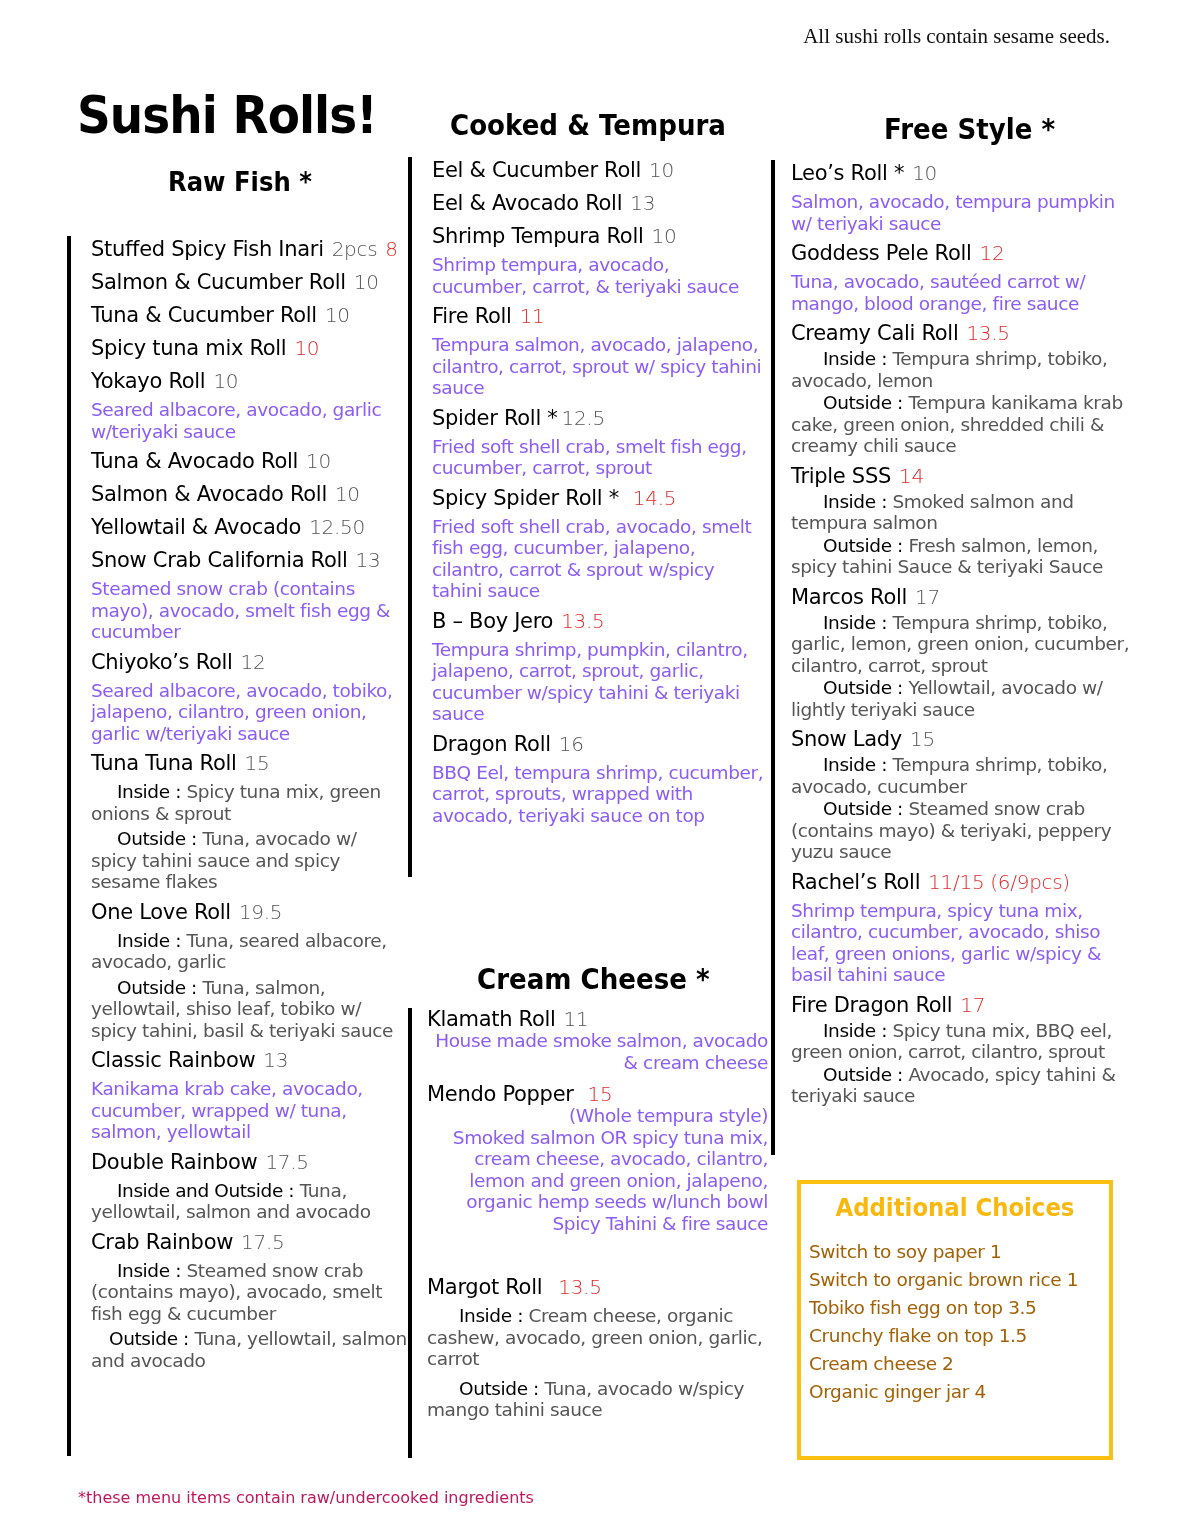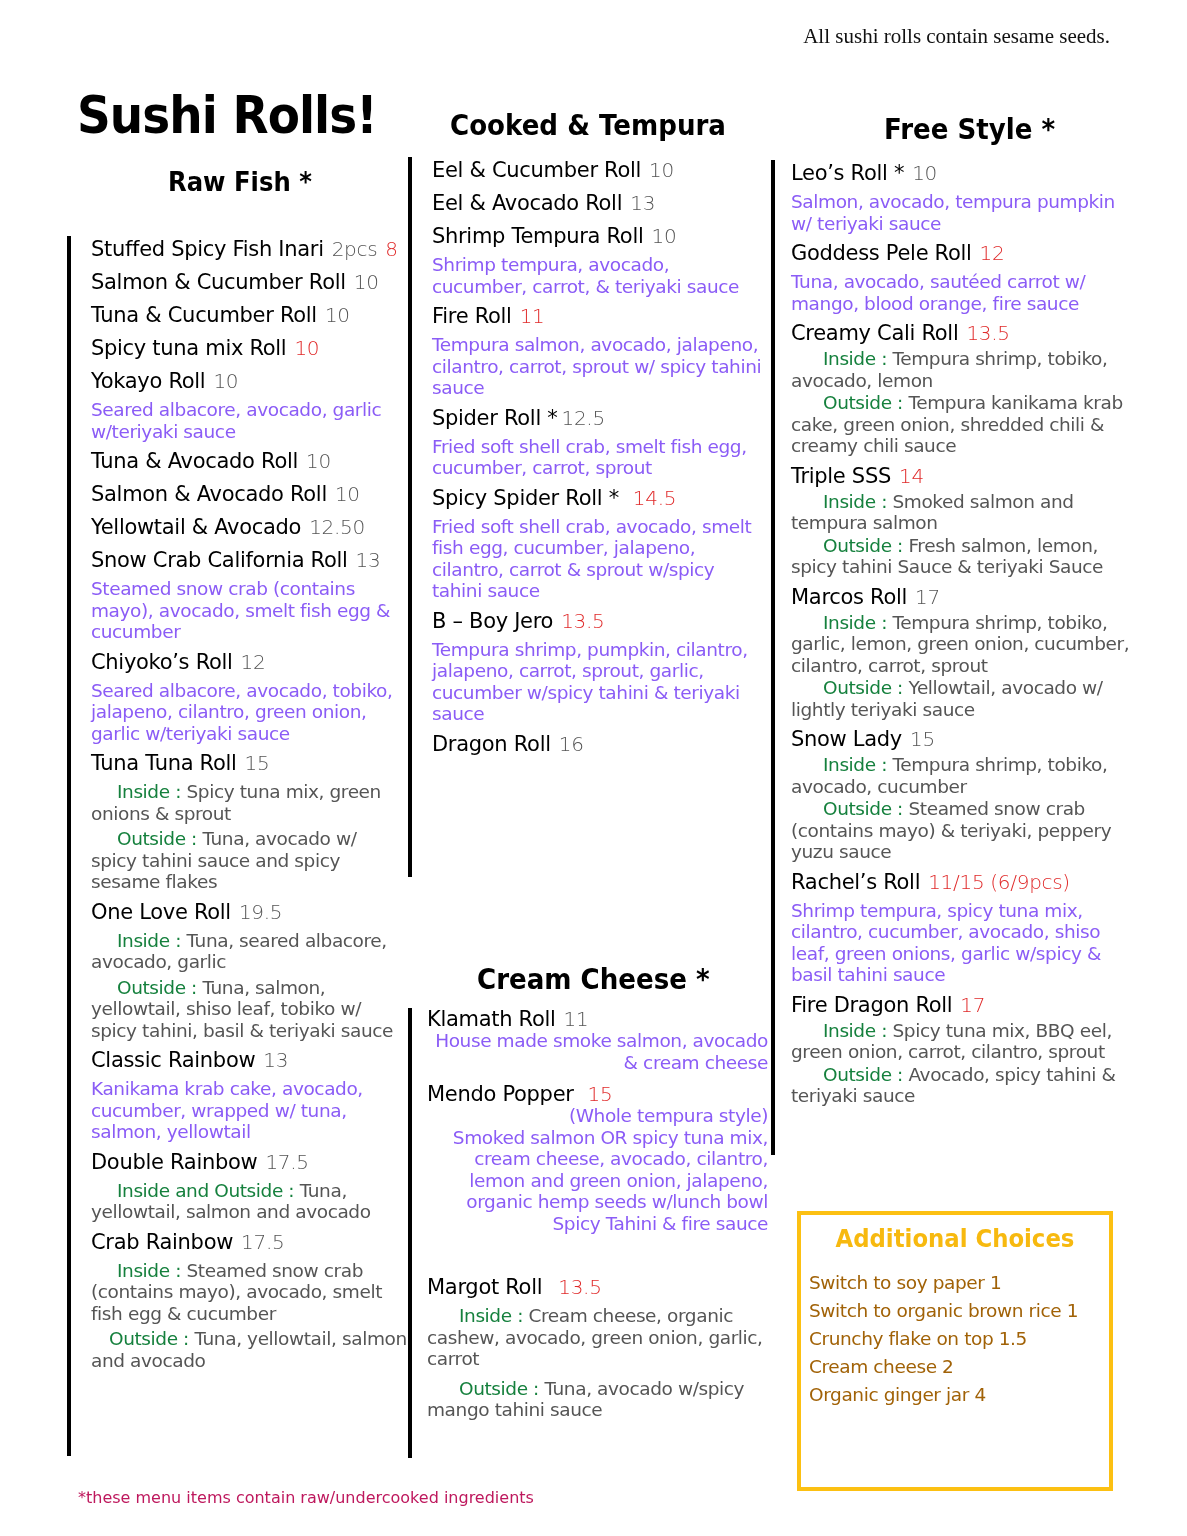--- a/index.html
+++ b/index.html
@@ -20,24 +20,24 @@
   .name { font-family: "DejaVu Sans", sans-serif; font-size: 21px; color: #000; line-height: 27px;
     letter-spacing: -0.3px; white-space: nowrap; }
   .price { font-family: "DejaVu Sans", sans-serif; font-weight: 200; color: #555; margin-left: 8px; font-size: 20px; }
   .price.red { color: #e02a2a; }
   .desc { font-family: "DejaVu Sans", sans-serif; font-size: 18.5px; color: #8b5cf6; line-height: 21.5px;
     letter-spacing: -0.4px; margin-top: 4px; }
   .desc.tight { margin-top: 0; text-align: right; }
   .sub { font-family: "DejaVu Sans", sans-serif; font-size: 18.5px; color: #555; line-height: 21.5px;
     letter-spacing: -0.4px; margin-top: 4px; }
   .sub.tight { margin-top: 1px; }
-  .sub .lbl { color: #15803d; padding-left: 26px; margin-top: 39px; }
+  .sub .lbl { color: #000000; padding-left: 26px; margin-top: 39px; }
 
   .extras { position: absolute; left: 797px; top: 1180px; width: 316px; height: 280px; border: 4px solid #fcc012;
-    padding: 10px 8px; margin-top: 31px; }
+    padding: 10px 8px; }
   .extras-title { text-align: center; font-family: "DejaVu Sans", sans-serif; font-weight: bold; font-size: 24px;
     color: #f7b90f; margin-bottom: 16px; transform: scaleX(0.95); }
   .extras-item { font-family: "DejaVu Sans", sans-serif; font-size: 18.5px; color: #a16207; line-height: 28px; letter-spacing: -0.4px; }
 
   .footnote { position: absolute; left: 78px; top: 1488px; font-family: "DejaVu Sans", sans-serif; font-size: 16px; color: #be185d; }
 </style>
 </head>
 <body>
 
 <div class="top-note">All sushi rolls contain sesame seeds.</div>
@@ -129,20 +129,21 @@
   <div class="item">
       <div class="name"><span>Spicy Spider Roll *</span><span class="price red" style="margin-left:14px;">14.5</span></div>
       <div class="desc">Fried soft shell crab, avocado, smelt fish egg, cucumber, jalapeno, cilantro, carrot &amp; sprout w/spicy tahini sauce</div>
     </div>
   <div class="item">
       <div class="name"><span>B – Boy  Jero</span><span class="price red">13.5</span></div>
       <div class="desc">Tempura shrimp, pumpkin, cilantro, jalapeno, carrot, sprout, garlic, cucumber w/spicy tahini &amp; teriyaki sauce</div>
     </div>
   <div class="item">
       <div class="name"><span>Dragon Roll</span><span class="price">16</span></div>
+      <div class="desc">BBQ Eel, tempura shrimp, cucumber, carrot, sprouts, wrapped with avocado, teriyaki sauce on top</div>
     </div>
 </div>
 
 <div class="col" style="left:408px; top:1008px; width:360px; height:450px; padding-left:15px;">
   <div class="item">
       <div class="name" style="line-height:22px;"><span>Klamath Roll</span><span class="price">11</span></div>
       <div class="desc tight">House made smoke salmon, avocado &amp; cream cheese</div>
     </div>
   <div class="item" style="margin-top:10px;">
       <div class="name" style="line-height:22px;"><span>Mendo Popper</span><span class="price red" style="margin-left:14px;">15</span></div>
@@ -193,18 +194,19 @@
       <div class="name"><span>Fire Dragon Roll</span><span class="price red">17</span></div>
     <div class="sub tight"><span class="lbl" style="padding-left:32px;">Inside :</span><span> Spicy tuna mix, BBQ eel, green onion, carrot, cilantro, sprout</span></div>
     <div class="sub tight"><span class="lbl" style="padding-left:32px;">Outside :</span><span> Avocado, spicy tahini &amp; teriyaki sauce</span></div>
     </div>
 </div>
 
 <div class="extras">
   <div class="extras-title">Additional  Choices</div>
   <div class="extras-item">Switch to soy paper 1</div>
   <div class="extras-item">Switch to organic brown rice 1</div>
+  <div class="extras-item">Tobiko fish egg on top 3.5</div>
   <div class="extras-item">Crunchy flake on top 1.5</div>
   <div class="extras-item">Cream cheese 2</div>
   <div class="extras-item">Organic ginger jar 4</div>
 </div>
 
 <div class="footnote">*these menu items contain raw/undercooked ingredients</div>
 
 </body></html>

